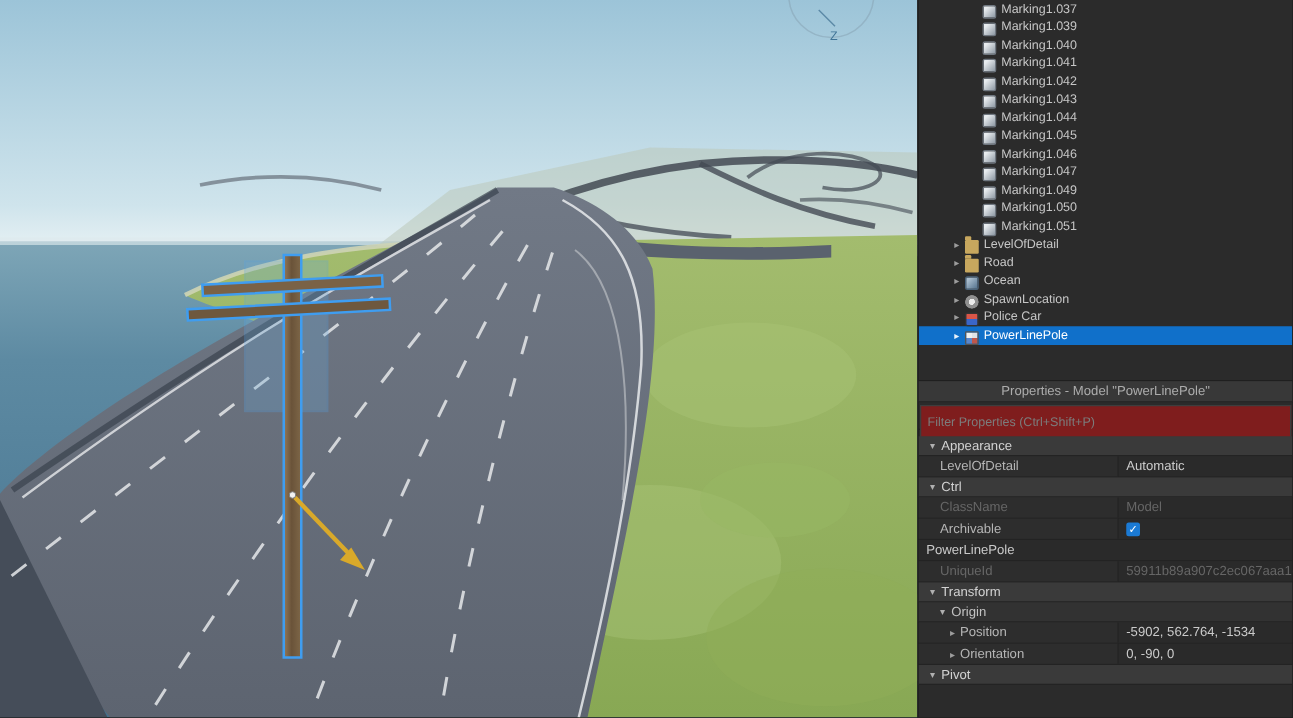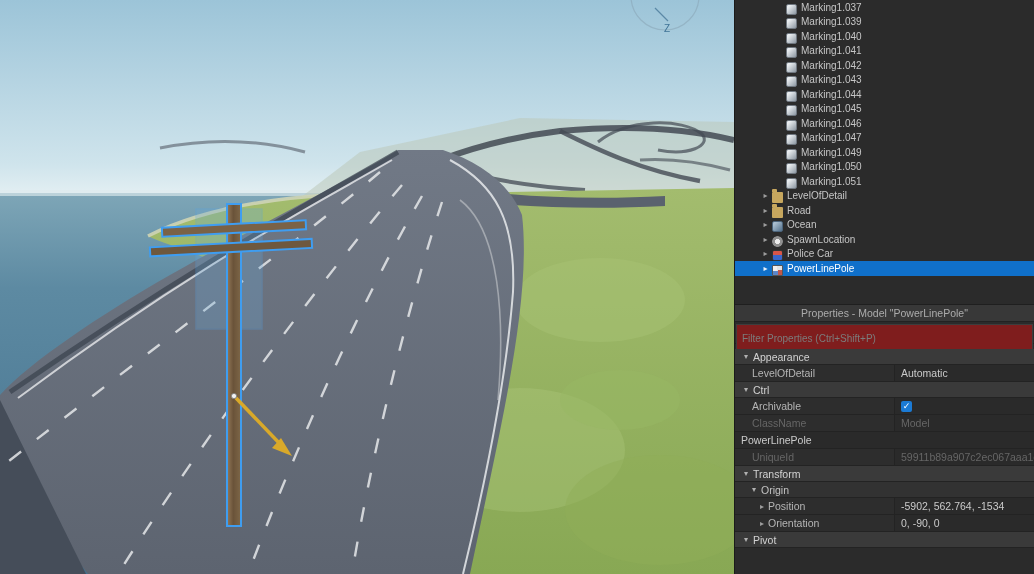--- a/index.html
+++ b/index.html
@@ -283,34 +283,34 @@
               <span>LevelOfDetail</span>
             </div>
             <div class="pval">
               <span class="pvtext">Automatic</span>
             </div>
           </div>
           <div class="sec">
             <span class="tri">▾</span>
             <span>Ctrl</span>
           </div>
+          <div class="prow disabled">
+            <div class="pname">
+              <span>ClassName</span>
+            </div>
+            <div class="pval">
+              <span class="pvtext">Model</span>
+            </div>
+          </div>
           <div class="prow">
             <div class="pname">
               <span>Archivable</span>
             </div>
             <div class="pval">
               <span class="cb">✓</span>
-            </div>
-          </div>
-          <div class="prow disabled">
-            <div class="pname">
-              <span>ClassName</span>
-            </div>
-            <div class="pval">
-              <span class="pvtext">Model</span>
             </div>
           </div>
           <div class="prow">
             <div class="pval">
               <span class="pvtext">PowerLinePole</span>
             </div>
           </div>
           <div class="prow disabled">
             <div class="pname">
               <span>UniqueId</span>

